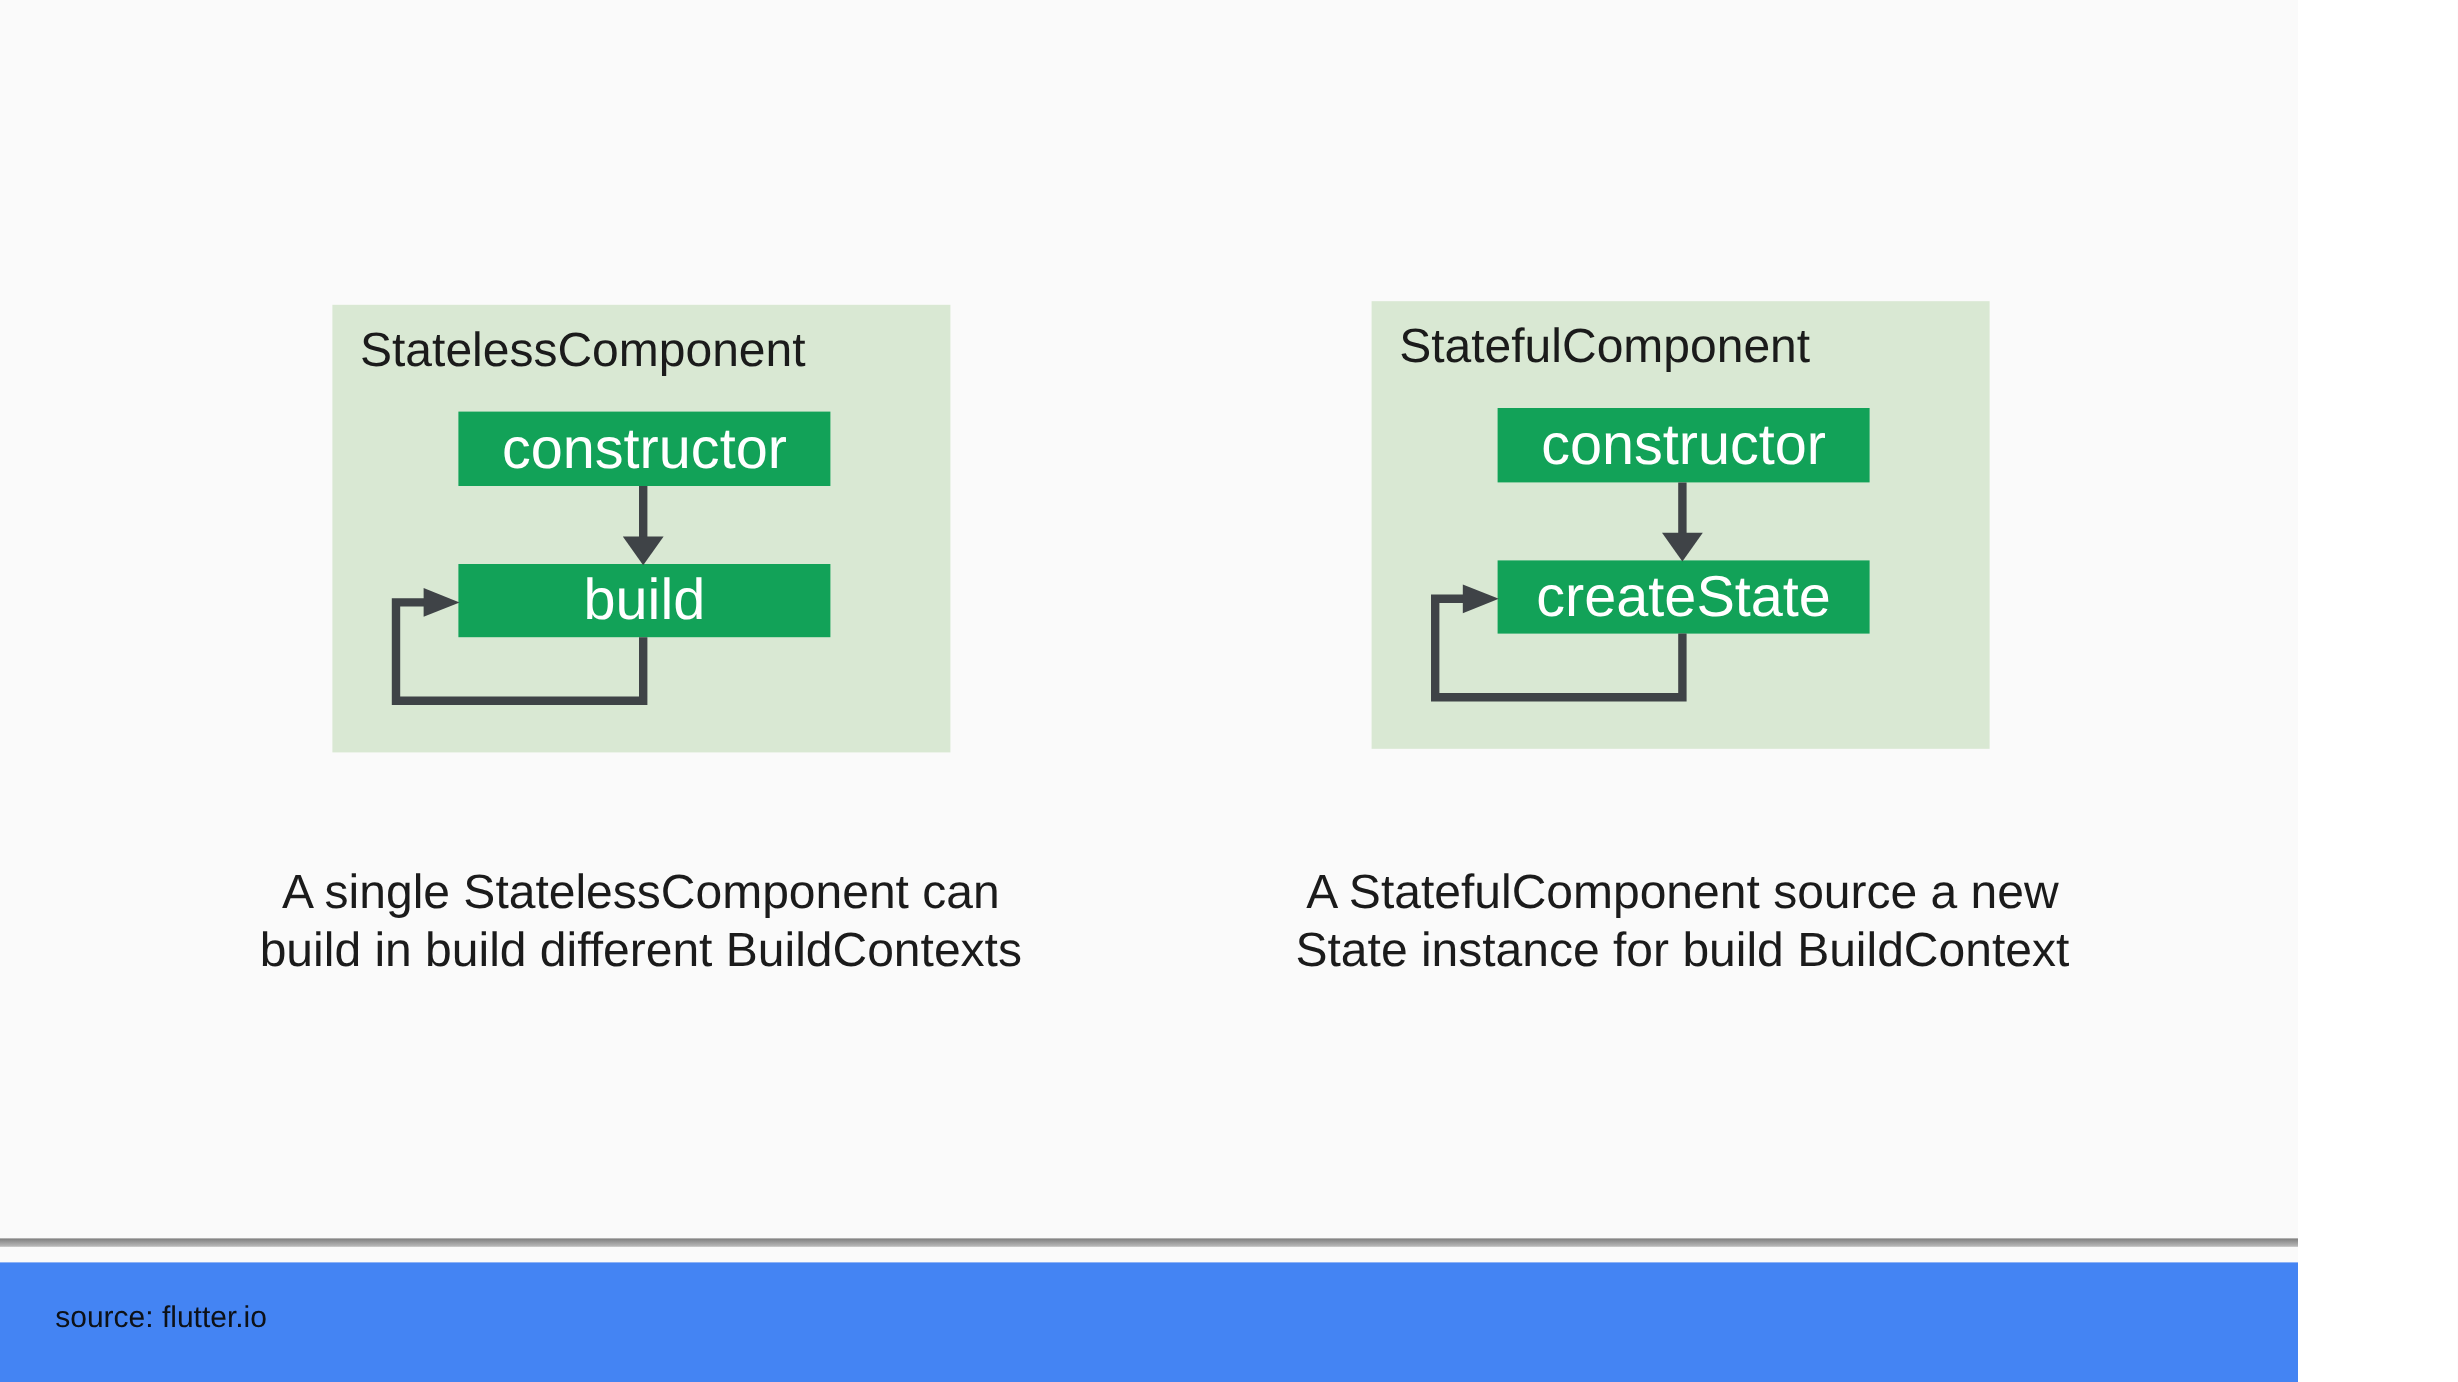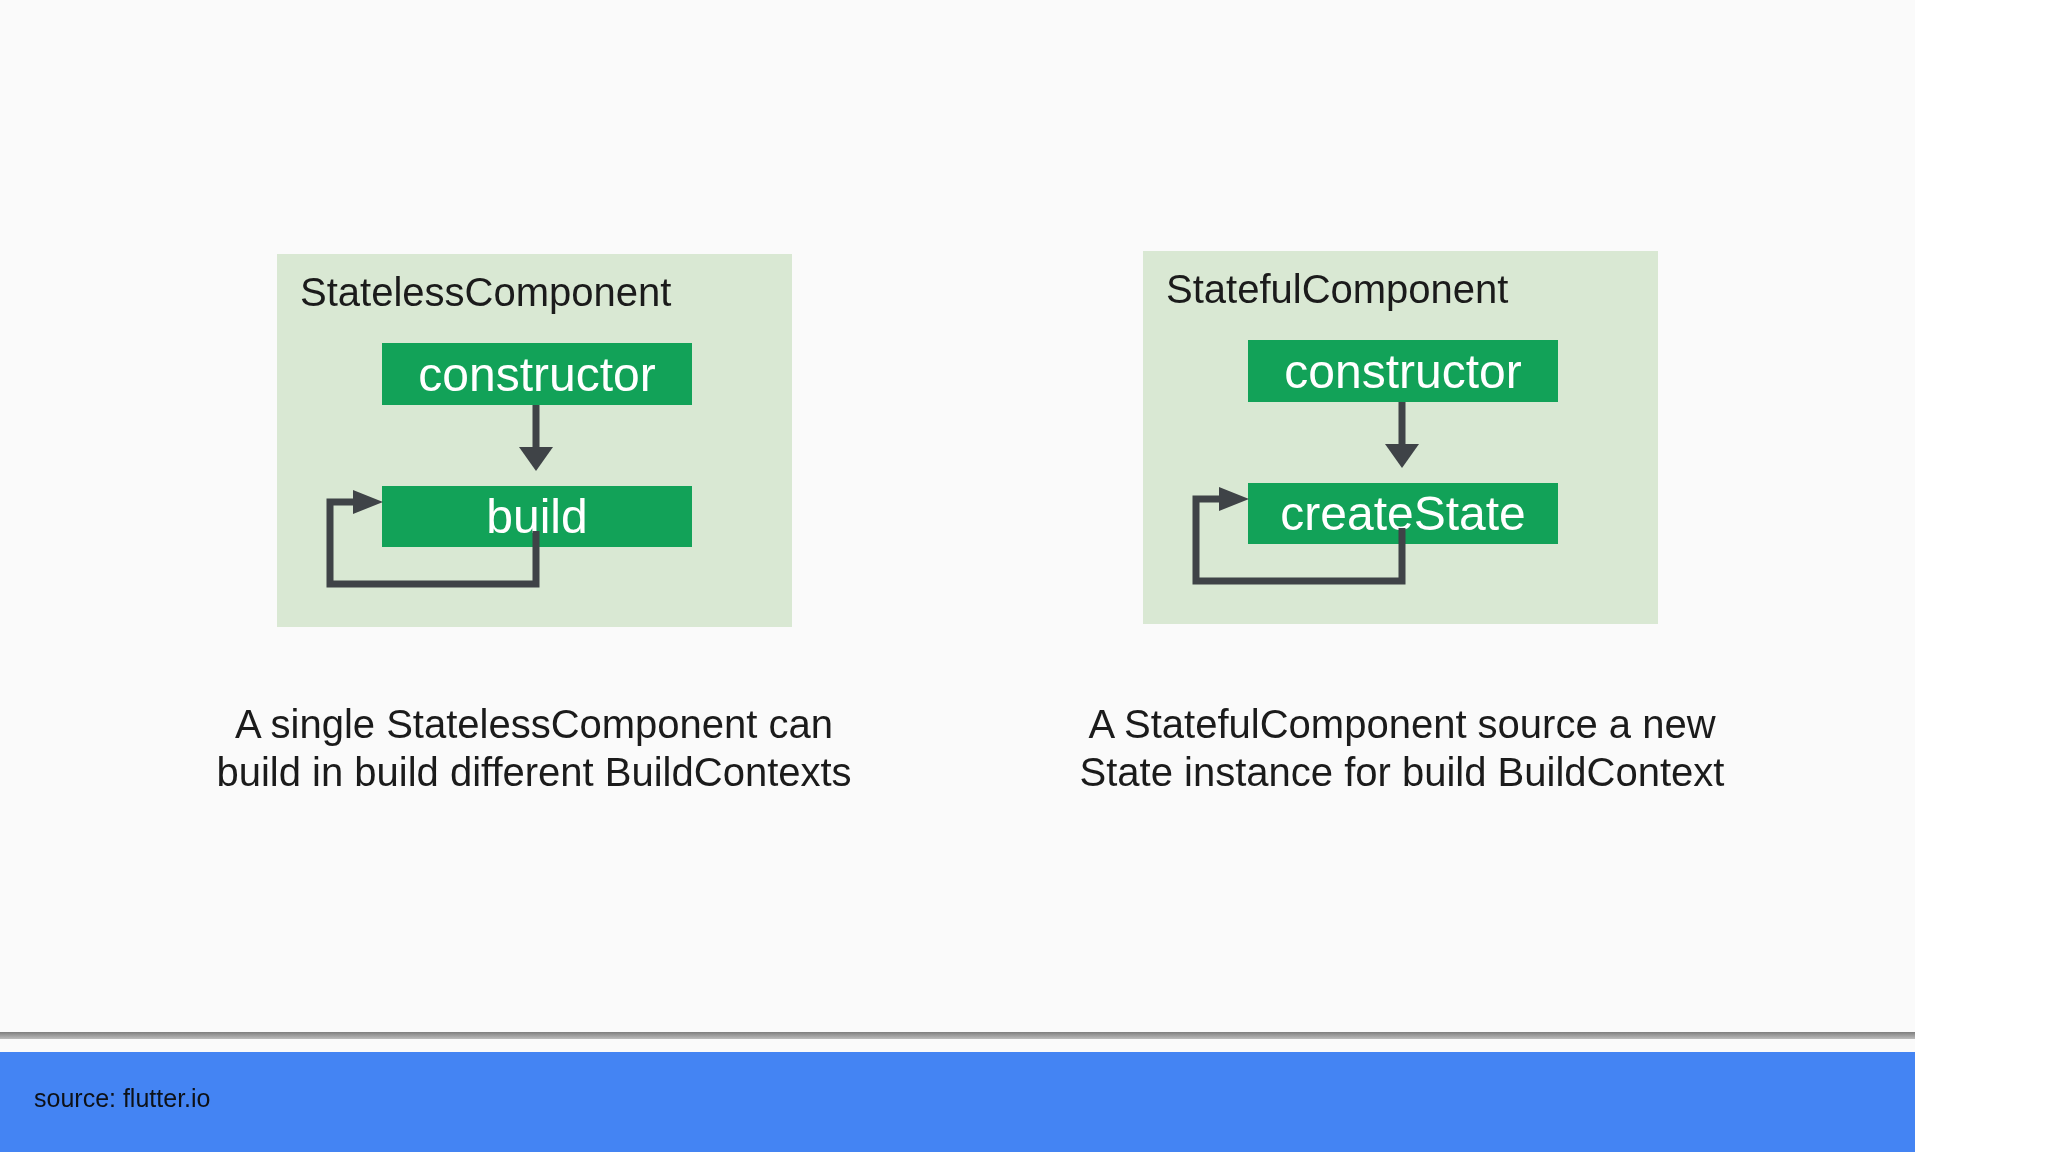--- a/index.html
+++ b/index.html
@@ -20,45 +20,45 @@
     color:var(--text-dark,#1b1b1b);white-space:nowrap;
   }
   .node{
     position:absolute;left:105px;width:310px;height:62px;
     background:var(--node-green,#12a258);
     color:#ffffff;font-size:48px;
     display:flex;align-items:center;justify-content:center;
     white-space:nowrap;
   }
   .node1{top:89px;}
-  .node2{top:216px;height:61px;margin-top:16px;}
+  .node2{top:216px;height:61px;}
   .arrows{position:absolute;left:0;top:0;width:515px;height:373px;}
   .arrows .stroke{fill:none;stroke:var(--arrow-gray,#3f4347);stroke-width:7;}
   .arrows .fill{fill:var(--arrow-gray,#3f4347);stroke:none;}
   
   .caption{
-    position:absolute;top:700px;width:700px;
+    position:absolute;top:720px;width:700px;
     text-align:center;font-size:40px;line-height:48px;
     color:var(--text-dark,#1b1b1b);
   }
   .caption span{display:block;white-space:nowrap;}
   .caption-left{left:184px;}
   .caption-right{left:1052px;}
   
   .separator{
     position:absolute;left:0;top:1032px;width:2048px;height:7px;
     background:linear-gradient(var(--separator-dark,#7e7e7e),var(--separator-light,#bcbcbc));
   }
   .footer{
     position:absolute;left:0;top:1052px;width:2048px;height:100px;
     background:var(--footer-blue,#4484f3);
     display:flex;align-items:center;
   }
   .source{
-    margin-left:34px;position:relative;top:-4px;
+    margin-left:46px;position:relative;top:-4px;
     font-size:25px;color:var(--footer-text,#0d1117);
   }
   
   .sidebar{
     position:absolute;left:1923px;top:0;width:125px;height:1152px;
     background:var(--sidebar-green,#b3d602);
   }
   .logo{position:absolute;left:0;top:0;width:125px;height:400px;}
   .logo .glyph{fill:var(--logo-blue,#7595f9);}
 </style>

